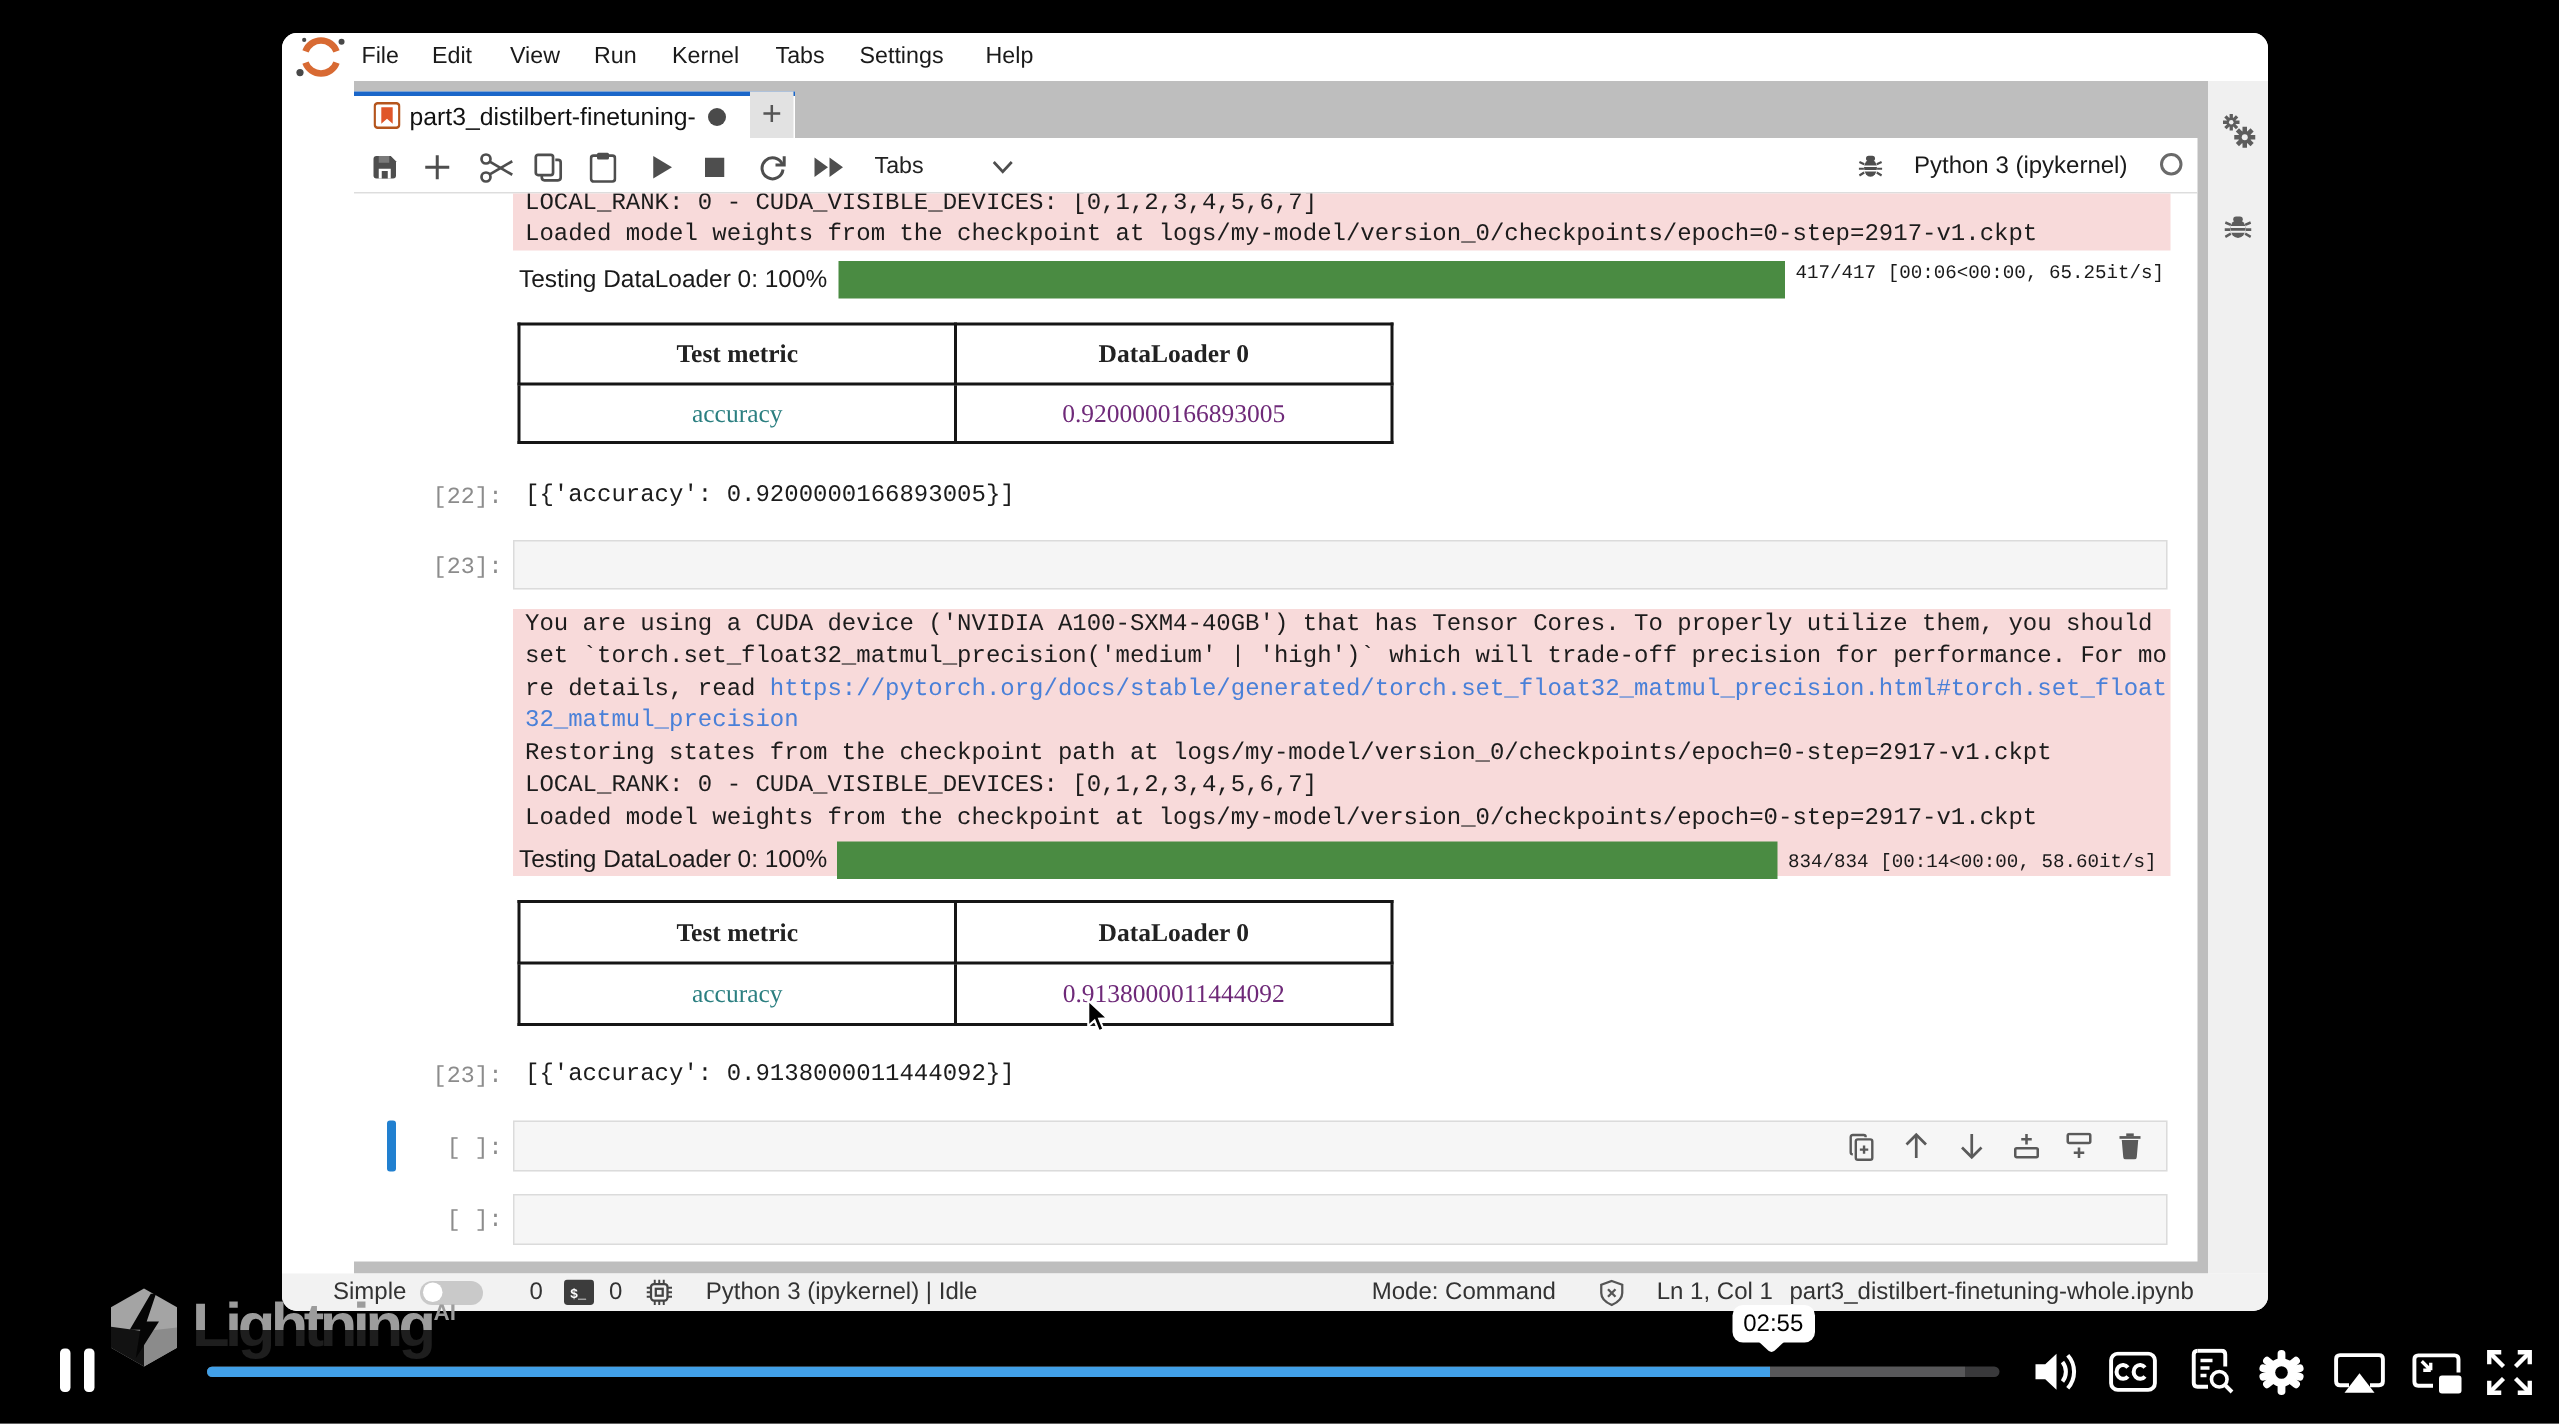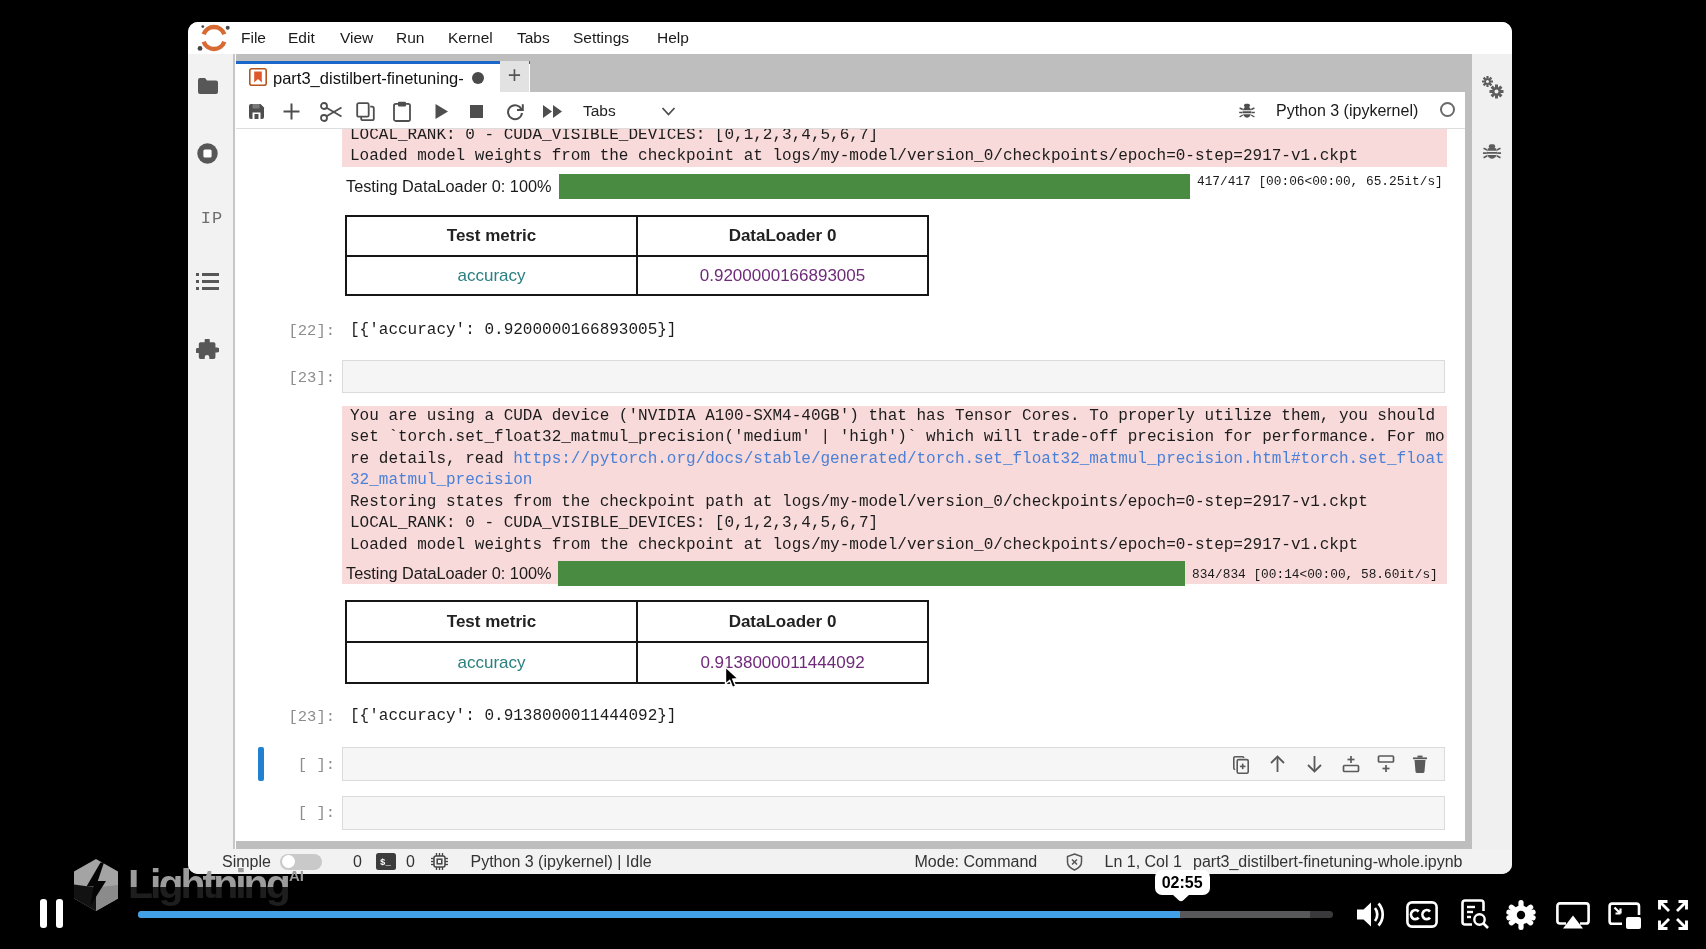--- a/index.html
+++ b/index.html
@@ -23,21 +23,21 @@
 #rstrip{position:absolute;right:0;top:31.5px;width:40px;height:795.5px;background:#f0f0f0}
 
 #statusbar{position:absolute;left:0;top:827px;width:100%;height:25px;background:#f2f2f2;font-size:16px;color:#333}
 .sbtxt{position:absolute;top:0;height:25px;line-height:25px;white-space:pre}
 
 .pink{position:absolute;left:106px;background:#f8dada;color:#1c1c1c;font-family:"Liberation Mono",monospace;font-size:16px;line-height:21.5px;white-space:pre;width:1105px;overflow:hidden}
 .alink{color:#4a80d8}
 .barlabel{position:absolute;font-size:16.3px;color:#1a1a1a;white-space:pre}
 .barright{position:absolute;font-family:"Liberation Mono",monospace;font-size:12.8px;color:#1a1a1a;white-space:pre}
 .gbar{position:absolute;background:#4a8b42}
-table.res{position:absolute;border-collapse:collapse;font-family:Liberation Sans, sans-serif;table-layout:fixed}
+table.res{position:absolute;border-collapse:collapse;font-family:Liberation Serif, serif;table-layout:fixed}
 table.res td{border:2px solid #161616;text-align:center;width:291px;padding:0}
 .prompt{position:absolute;font-family:"Liberation Mono",monospace;font-size:15.5px;color:#8c8c8c;white-space:pre;text-align:right;width:60px}
 .outtxt{position:absolute;font-family:"Liberation Mono",monospace;font-size:16px;color:#1c1c1c;white-space:pre}
 .incell{position:absolute;left:106px;width:1103px;background:#f5f5f5;border:1.4px solid #dbdbdb}
 .codeline{position:absolute;font-family:"Liberation Mono",monospace;font-size:16px;color:#111;white-space:pre}
 svg{display:block}
 .vicon{position:absolute}
 </style></head><body>
 
 <div id="aa">
@@ -51,43 +51,20 @@
           <circle cx="6.8" cy="2.6" r="1.4" fill="#484848"></circle>
 </svg>
 <div class="menu" style="left:53px">File</div>
 <div class="menu" style="left:100px">Edit</div>
 <div class="menu" style="left:152px">View</div>
 <div class="menu" style="left:208px">Run</div>
 <div class="menu" style="left:260px">Kernel</div>
 <div class="menu" style="left:329px">Tabs</div>
 <div class="menu" style="left:385px">Settings</div>
 <div class="menu" style="left:469px">Help</div>
-</div>
-<div id="sidebar">
-<svg class="abs" style="left:9px;top:23px" width="22" height="18" viewBox="0 0 22 18">
-          <path d="M1 3 q0-2 2-2 h5 l2 2.5 h9 q2 0 2 2 V15 q0 2-2 2 H3 q-2 0-2-2 Z" fill="#575757"></path>
-        </svg>
-<svg class="abs" style="left:8px;top:88px" width="23" height="23" viewBox="0 0 23 23">
-          <circle cx="11.5" cy="11.5" r="10.2" fill="#575757"></circle>
-          <rect x="7.4" y="7.4" width="8.2" height="8.2" rx="1.5" fill="#fff"></rect>
-        </svg>
-<div class="abs mono" style="left:6px;top:155px;width:36px;text-align:center;font-size:17px;color:#6e6e6e;letter-spacing:1px">IP</div>
-<svg class="abs" style="left:8px;top:219px" width="23" height="18" viewBox="0 0 23 18">
-<g fill="#575757">
-            <rect x="0" y="0" width="3" height="3"></rect>
-            <rect x="6" y="0" width="17" height="3"></rect>
-            <rect x="0" y="7" width="3" height="3"></rect>
-            <rect x="6" y="7" width="17" height="3"></rect>
-            <rect x="0" y="14" width="3" height="3"></rect>
-            <rect x="6" y="14" width="17" height="3"></rect>
-          </g>
-        </svg>
-<svg class="abs" style="left:8px;top:285px" width="23" height="22" viewBox="0 0 24 23">
-<path d="M9 1.5 a2.7 2.7 0 0 1 5.4 0 v1.8 h4.1 a1.8 1.8 0 0 1 1.8 1.8 v3.7 h1.6 a2.7 2.7 0 0 1 0 5.4 h-1.6 v4.9 a1.8 1.8 0 0 1-1.8 1.8 h-4.6 v-1.9 a2.4 2.4 0 0 0-4.8 0 v1.9 H4.7 a1.8 1.8 0 0 1-1.8-1.8 v-4.4 H1.6 a2.6 2.6 0 0 1 0-5.2 h1.3 V5.1 a1.8 1.8 0 0 1 1.8-1.8 H9 Z" fill="#575757"></path>
-        </svg>
 </div>
 <div id="dock">
 <div id="tabrow">
 <div id="tab1">
 <svg class="abs" style="left:13px;top:4px" width="18" height="18" viewBox="0 0 18 18">
               <rect x="0.8" y="0.8" width="16.4" height="16.4" rx="2" fill="#fff" stroke="#b5551d" stroke-width="1.6"></rect>
               <path d="M5.2 3.5 h7.6 v11 l-3.8-3.4 -3.8 3.4 Z" fill="#e0562a"></path>
             </svg>
 <div class="abs" style="left:37px;top:0;height:28px;line-height:28px;font-size:16.5px;color:#111;white-space:pre">part3_distilbert-finetuning-</div>
 <div class="abs" style="left:236px;top:8.5px;width:12px;height:12px;border-radius:50%;background:#4a4a4a"></div>
@@ -347,21 +324,21 @@
 <polygon points="24,29.5 24,53 46,40.5 46,27" fill="#8b8b8b"></polygon>
 <path d="M28.5 4.5 L14.5 28.5 H21.5 L18.5 47.5 L34 23 H25.8 L32 4.5 Z" fill="#050505"></path>
 </svg>
 <div class="abs" style="left:128px;top:855px;width:230px;height:60px;font-weight:bold;font-size:41px;letter-spacing:-3px;line-height:41px;background:linear-gradient(to bottom,#9c9c9c 0,#9c9c9c 32px,#1e1e1e 32px,#1e1e1e 100%);-webkit-background-clip:text;background-clip:text;color:transparent">Lightning<span style="font-size:15px;letter-spacing:0;vertical-align:17px"> AI</span></div>
 <div class="abs" style="left:40.4px;top:899px;width:7px;height:29px;background:#fff;border-radius:3px"></div>
 <div class="abs" style="left:56.1px;top:899px;width:7px;height:29px;background:#fff;border-radius:3px"></div>
 <div class="abs" style="left:138.4px;top:911px;width:1194.5px;height:6.5px;border-radius:3.5px;background:#39393b;overflow:hidden">
       <div class="abs" style="left:0;top:0;width:1171.6px;height:6.5px;background:#58585a"></div>
       <div class="abs" style="left:0;top:0;width:1041.6px;height:6.5px;background:#41a0e8"></div>
     </div>
-<div class="abs" style="left:1154.7px;top:869.6px;width:55px;height:25px;background:#fff;border-radius:7px;text-align:center;line-height:25px;font-size:16px;font-weight:bold;color:#000">02:55</div>
+<div class="abs" style="left:1154.7px;top:869.6px;width:55px;height:25px;background:#fff;border-radius:7px;text-align:center;line-height:25px;font-size:16px;font-weight:normal;color:#000">02:55</div>
 <svg class="abs" style="left:1172px;top:894px" width="18" height="8" viewBox="0 0 18 8">
       <path d="M0 0 H18 L11 6.5 Q9 8 7 6.5 Z" fill="#fff"></path>
     </svg>
 <svg class="vicon" style="left:1356px;top:899px" width="32" height="31" viewBox="0 0 32 31">
       <path d="M1 10.5 h6.5 L15 3.5 V27.5 L7.5 20.5 H1 Z" fill="#fff"></path>
       <path d="M19 9 A10.5 10.5 0 0 1 19 22" fill="none" stroke="#fff" stroke-width="2.7"></path>
       <path d="M22.5 4.5 A16.5 16.5 0 0 1 22.5 26.5" fill="none" stroke="#fff" stroke-width="2.7"></path>
     </svg>
 <svg class="vicon" style="left:1406px;top:901px" width="32" height="27" viewBox="0 0 32 27">
       <rect x="1.4" y="1.4" width="29.2" height="24.2" rx="4.5" fill="none" stroke="#fff" stroke-width="2.6"></rect>

